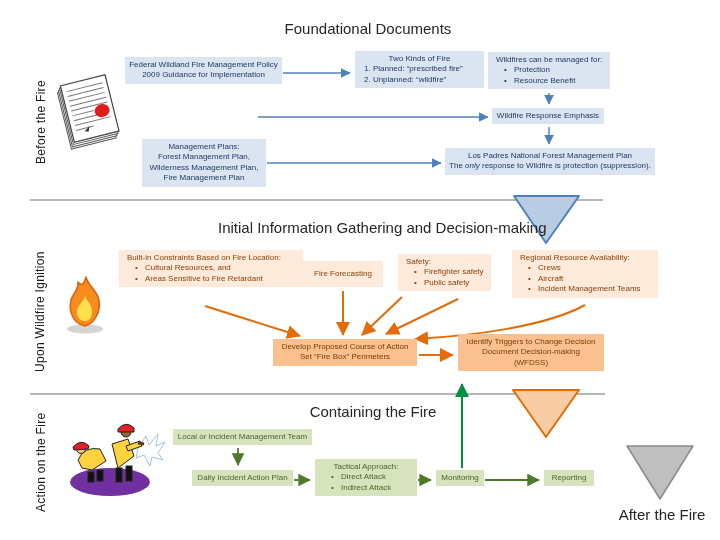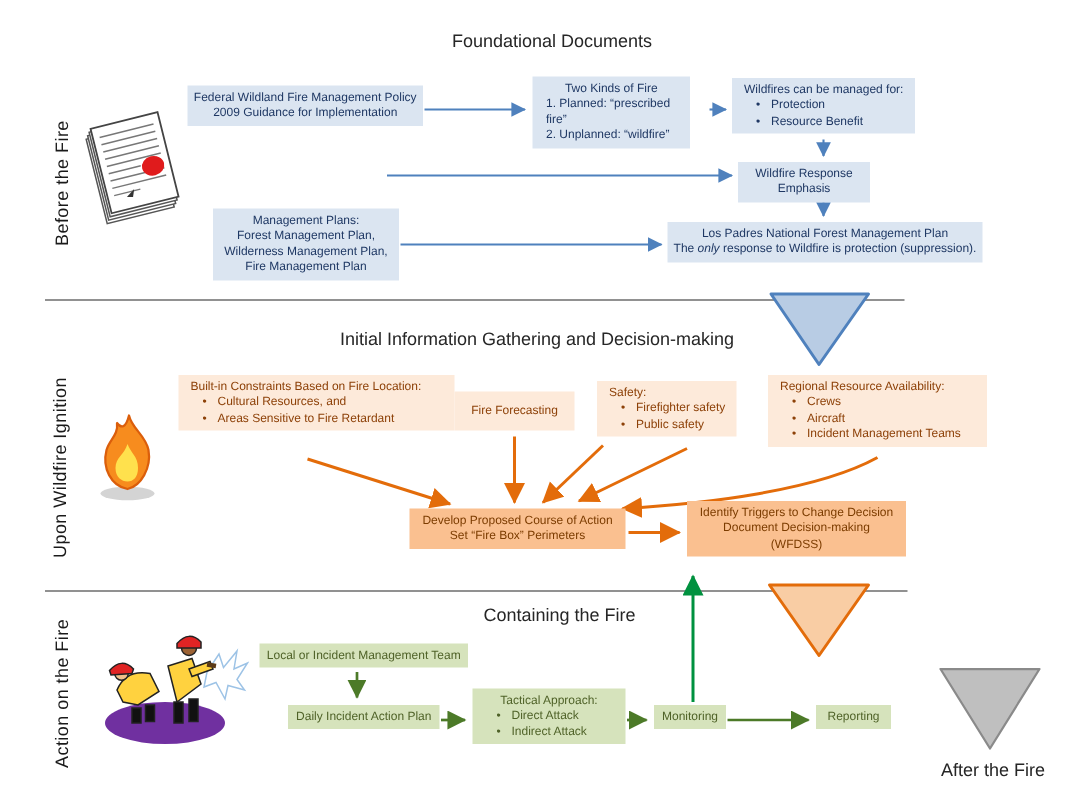--- a/index.html
+++ b/index.html
@@ -2,44 +2,44 @@
 <html><head>
 <meta charset="utf-8">
 <style>
   html,body { margin:0; padding:0; background:#ffffff; }
   .canvas {
     position:relative; width:720px; height:540px; background:#ffffff;
     font-family:"Liberation Sans", sans-serif; overflow:hidden;
   }
   svg.overlay { position:absolute; left:0; top:0; width:720px; height:540px; pointer-events:none; }
   .sec-title {
-    position:absolute; font-size:12px; color:#262626; text-align:center; white-space:nowrap;
+    position:absolute; font-size:15px; color:#262626; text-align:center; white-space:nowrap;
   }
   .side-label {
     position:absolute; font-size:12px; color:#1a1a1a; white-space:nowrap;
     transform:rotate(-90deg); transform-origin:left top; letter-spacing:0.3px;
   }
   .box {
     position:absolute; font-size:8px; line-height:1.3; padding:3px 4px; box-sizing:border-box;
     text-align:center;
   }
   .blue   { background:#dbe5f1; color:#1f3864; }
   .orange { background:#fdeada; color:#8d4108; }
   .orange-dark { background:#fac090; color:#7c3c00; }
   .green  { background:#d6e3bc; color:#4f6228; }
   .box .ttl { text-align:center; }
   .box .ttl-left { text-align:left; padding-left:4px; }
   .bullets div { position:relative; padding-left:22px; text-align:left; }
   .bullets div::before { content:"\2022"; position:absolute; left:12px; }
   .numlist div { text-align:left; padding-left:5px; }
   .b-federal    { left:125px; top:57px;  width:157px; }
-  .b-twokinds   { left:355px; top:51px;  width:105px; }
+  .b-twokinds   { left:355px; top:51px;  width:129px; }
   .b-managed    { left:488px; top:52px;  width:122px; }
   .b-annual     { left:152px; top:107px; width:105px; }
-  .b-response   { left:492px; top:108px; width:88px; }
+  .b-response   { left:492px; top:108px; width:112px; }
   .b-plans      { left:142px; top:139px; width:124px; }
   .b-lospadres  { left:445px; top:148px; width:210px; }
   .b-constraints{ left:119px; top:250px; width:184px; }
   .b-forecast   { left:303px; top:261px; width:80px; padding-top:8px; padding-bottom:8px;}
   .b-safety     { left:398px; top:254px; width:93px; }
   .b-regional   { left:512px; top:250px; width:146px; }
   .b-develop    { left:273px; top:339px; width:144px; }
   .b-identify   { left:458px; top:334px; width:146px; }
   .b-team       { left:173px; top:429px; width:139px; }
   .b-daily      { left:192px; top:470px; width:101px; }

